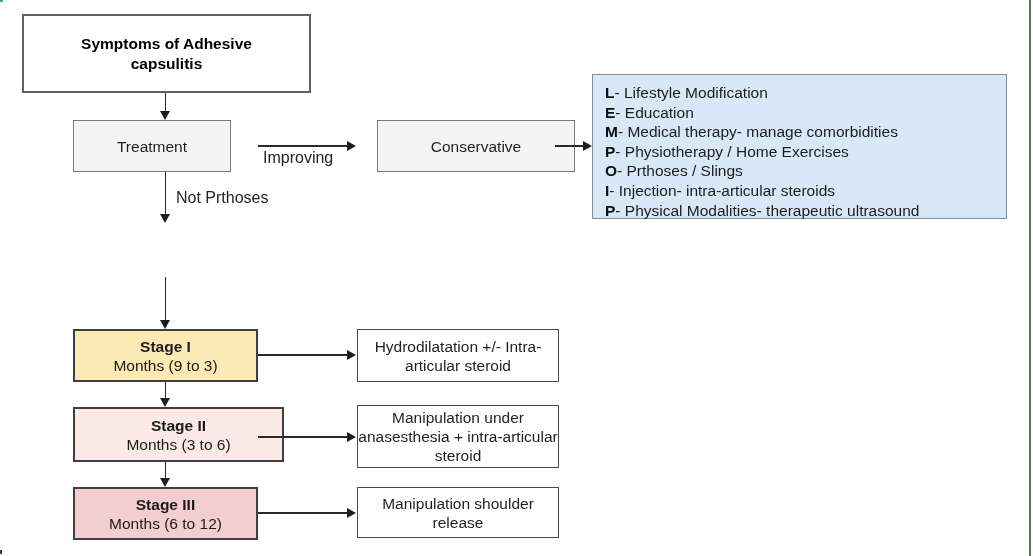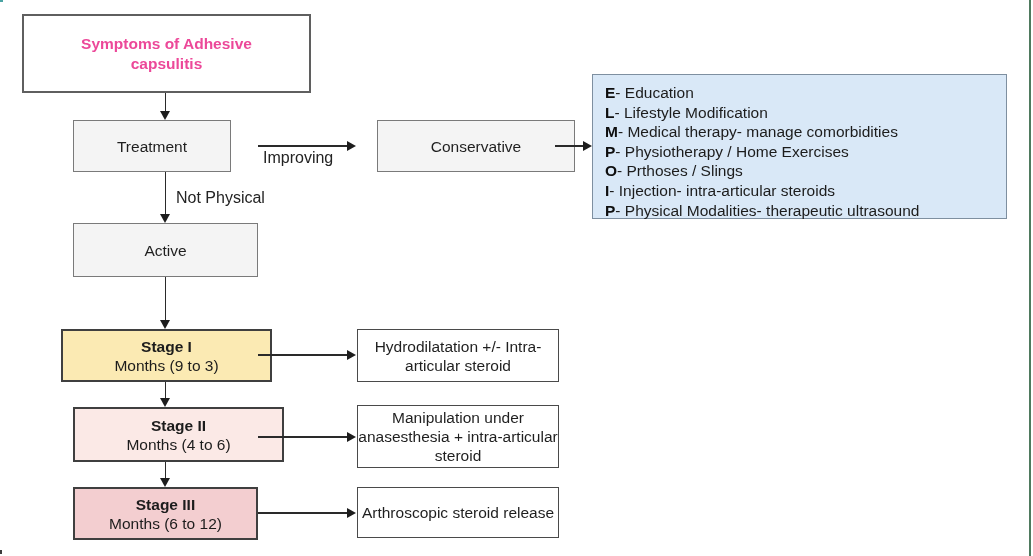--- a/index.html
+++ b/index.html
@@ -19,29 +19,29 @@
     align-items:center;
     justify-content:center;
     text-align:center;
     font-size:15.5px;
     line-height:19px;
     background:#ffffff;
   }
   .box-symptoms{
     left:22px;top:14px;width:289px;height:79px;
     border:2px solid #5f5f5f;
-    font-weight:bold;font-size:15.5px;line-height:20px;color:#ec4899;
+    font-weight:bold;font-size:15.5px;line-height:20px;color:#000000;
   }
   .box-symptoms .inner{max-width:215px;}
   .box-gray{border:1.5px solid #7a7a7a;}
   .box-treatment{left:73px;top:120px;width:158px;height:52px;}
   .box-conservative{left:357px;top:120px;width:198px;height:52px;margin-left:20px;}
   .box-active{left:73px;top:223px;width:185px;height:54px;}
   .box-stage{border:2px solid #3f3f3f;color:#1c1c1c;}
-  .box-stage1{left:61px;top:329px;width:211px;height:53px;}
+  .box-stage1{left:73px;top:329px;width:185px;height:53px;}
   .box-stage2{left:73px;top:407px;width:211px;height:55px;}
   .box-stage3{left:73px;top:487px;width:185px;height:53px;}
   .stage-title{font-weight:bold;}
   .box-proc{border:1.5px solid #4a4a4a;line-height:19px;}
   .box-hydro{left:357px;top:329px;width:202px;height:53px;}
   .box-manip{left:357px;top:405px;width:202px;height:63px;}
   .box-arthro{left:357px;top:487px;width:202px;height:51px;}
   .panel-conservative{
     position:absolute;left:592px;top:74px;width:415px;height:145px;
     box-sizing:border-box;
@@ -84,63 +84,60 @@
   <div class="box box-gray box-treatment" style="background: rgb(244, 244, 244);">
     <span>Treatment</span>
   </div>
 
   <div class="box box-gray box-conservative" style="background: rgb(244, 244, 244);">
     <span>Conservative</span>
   </div>
 
   <div class="panel-conservative" style="background: rgb(217, 232, 247);">
     <div>
+        <div class="measure-line"><b>L</b>- Lifestyle Modification</div>
         <div class="measure-line"><b>E</b>- Education</div>
-        <div class="measure-line"><b>L</b>- Lifestyle Modification</div>
         <div class="measure-line"><b>M</b>- Medical therapy- manage comorbidities</div>
         <div class="measure-line"><b>P</b>- Physiotherapy / Home Exercises</div>
         <div class="measure-line"><b>O</b>- Prthoses / Slings</div>
         <div class="measure-line"><b>I</b>- Injection- intra-articular steroids</div>
         <div class="measure-line"><b>P</b>- Physical Modalities- therapeutic ultrasound</div>
       </div>
   </div>
 
-  <div class="box box-gray box-active" style="background: rgb(244, 244, 244);">
-    <span>Active</span>
-  </div>
 
   <div class="box box-stage box-stage1" style="background: rgb(251, 234, 179);">
     <span class="stage-title">Stage I</span>
     <span>Months (9 to 3)</span>
   </div>
 
   <div class="box box-proc box-hydro">
     <span>Hydrodilatation +/- Intra-articular steroid</span>
   </div>
 
   <div class="box box-stage box-stage2" style="background: rgb(251, 233, 230);">
     <span class="stage-title">Stage II</span>
-    <span>Months (4 to 6)</span>
+    <span>Months (3 to 6)</span>
   </div>
 
   <div class="box box-proc box-manip">
     <span>Manipulation under anasesthesia + intra-articular steroid</span>
   </div>
 
   <div class="box box-stage box-stage3" style="background: rgb(243, 206, 208);">
     <span class="stage-title">Stage III</span>
     <span>Months (6 to 12)</span>
   </div>
 
   <div class="box box-proc box-arthro">
-    <span>Arthroscopic steroid release</span>
+    <span>Manipulation shoulder release</span>
   </div>
 
   <div class="edge-label" style="left:263px;top:149px;">Improving</div>
-  <div class="edge-label" style="left:176px;top:189px;">Not Physical</div>
+  <div class="edge-label" style="left:176px;top:189px;">Not Prthoses</div>
 
   <div class="line vline" style="left:164.5px;top:93px;height:19px;"></div>
   <div class="head head-down" style="left:160px;top:111px;"></div>
 
   <div class="line hline" style="left:258px;top:145px;width:90px;"></div>
   <div class="head head-right" style="left:347px;top:141px;"></div>
 
   <div class="line hline" style="left:555px;top:145px;width:29px;"></div>
   <div class="head head-right" style="left:583px;top:141px;"></div>
 

